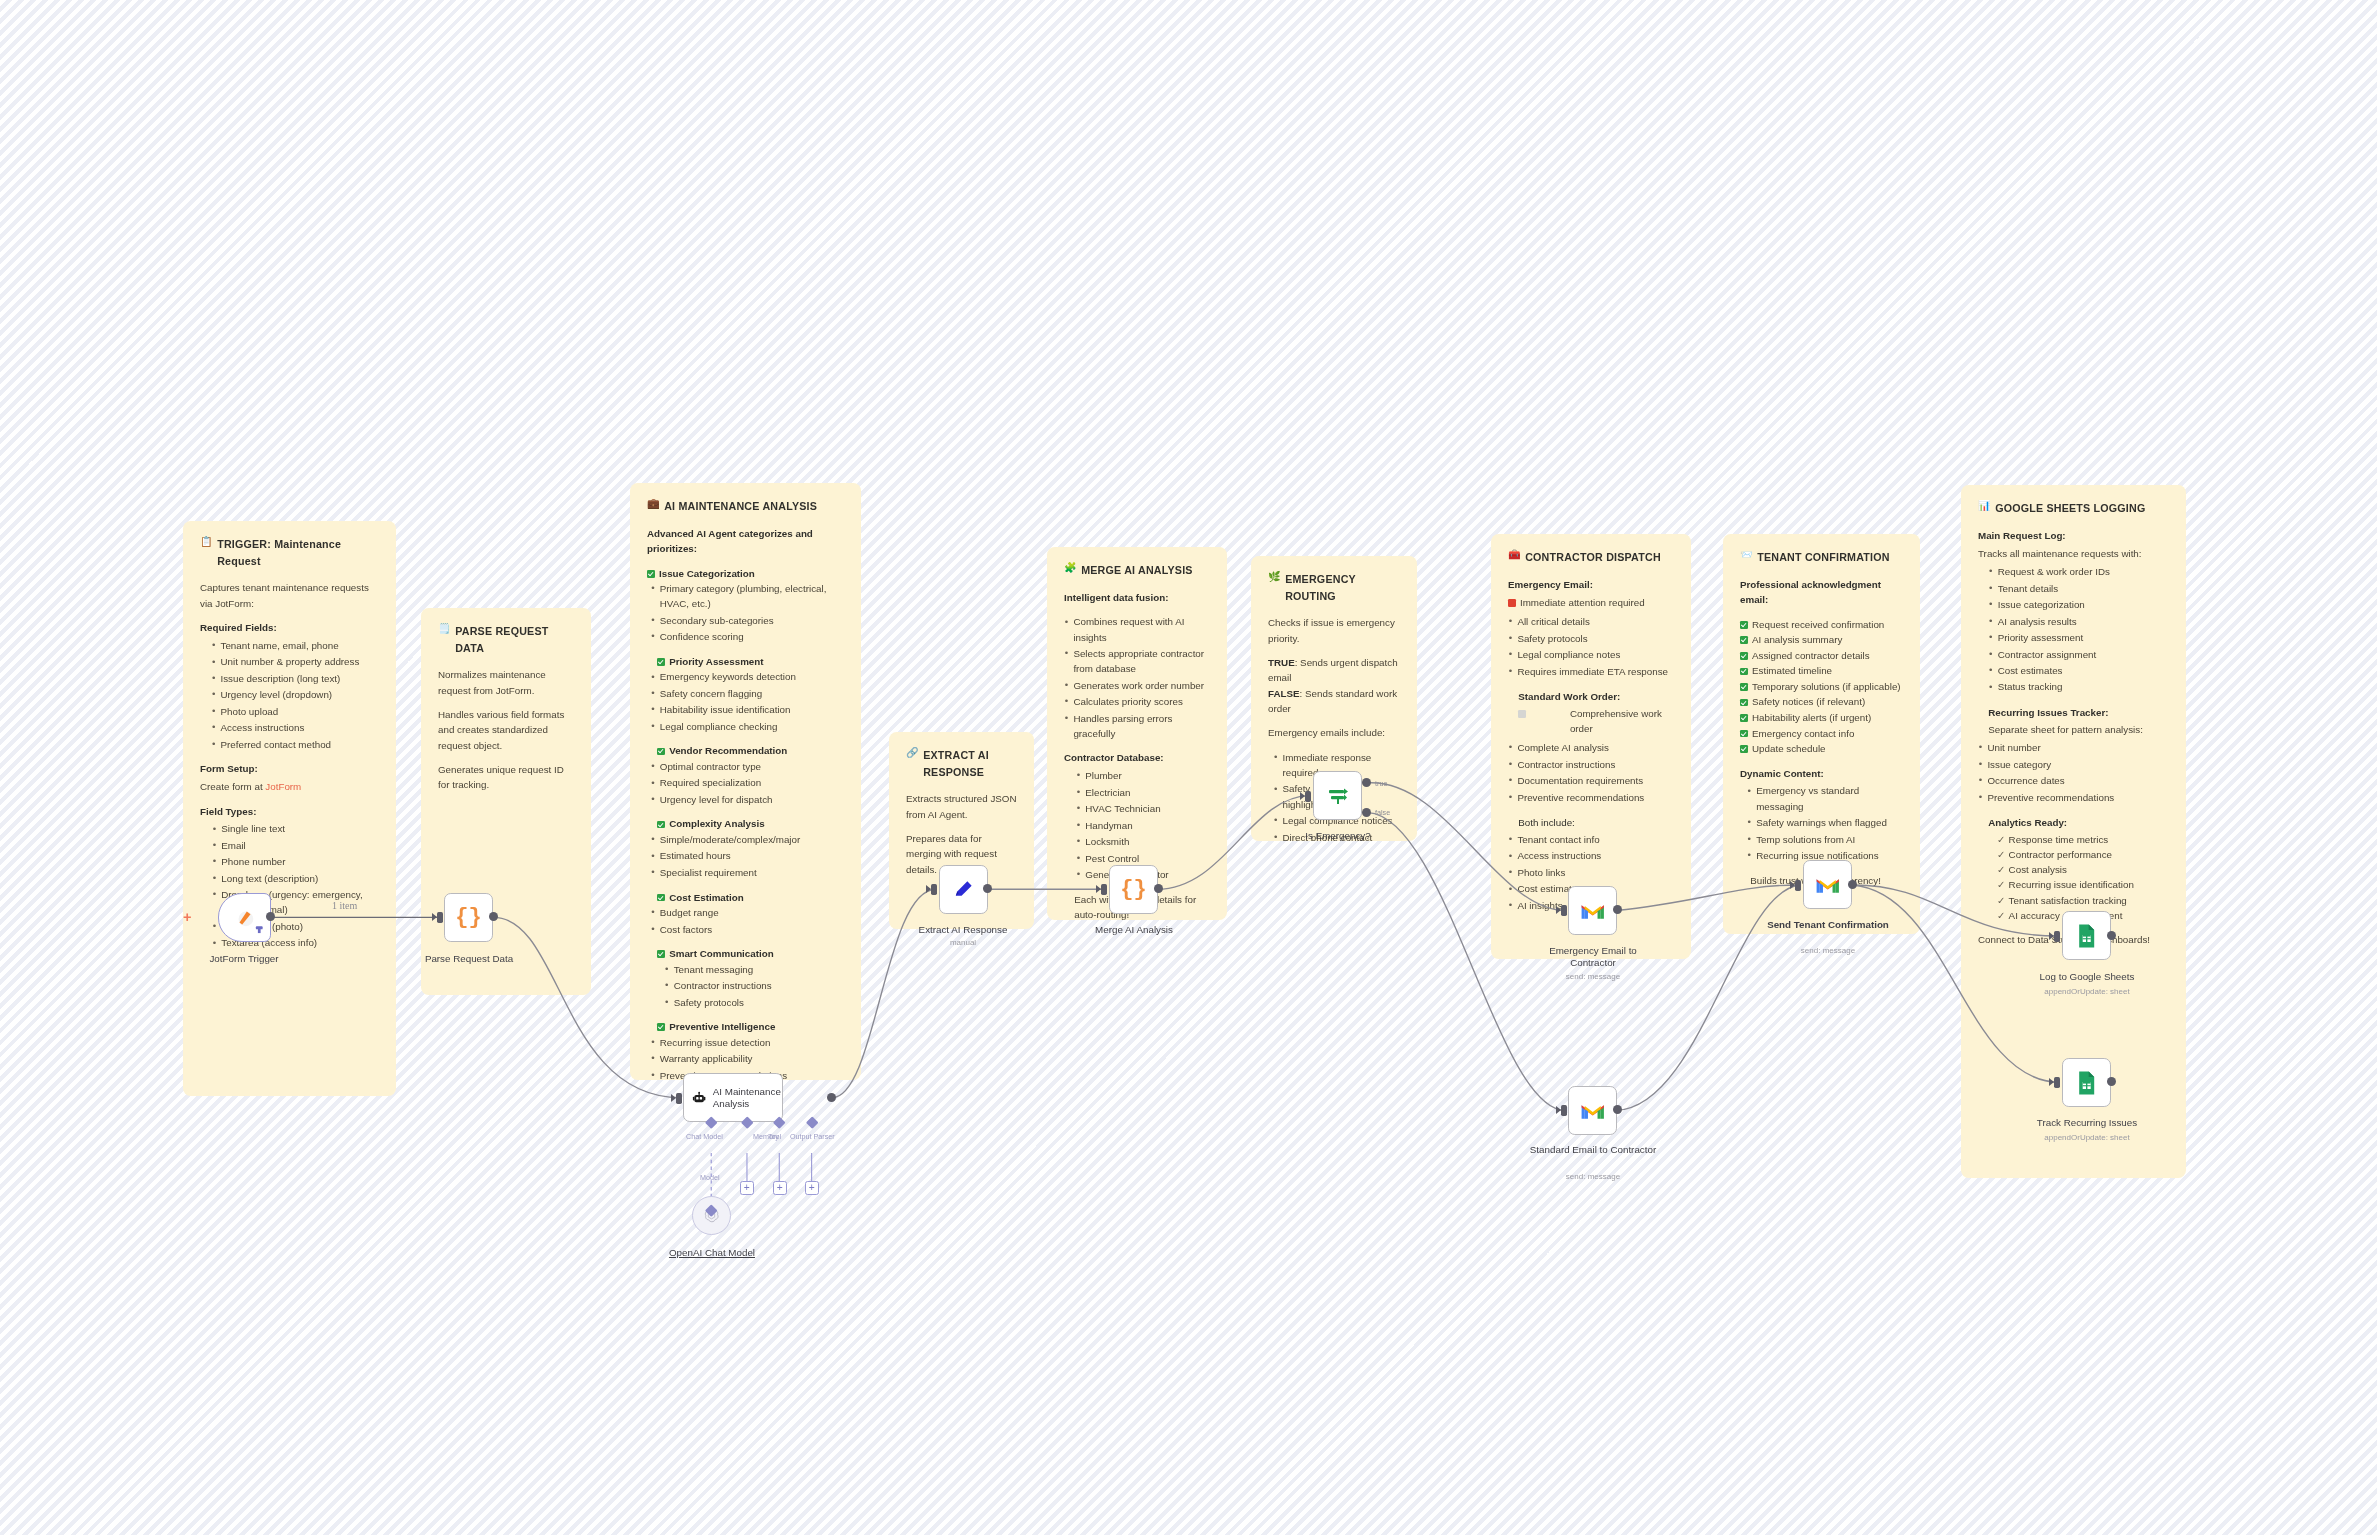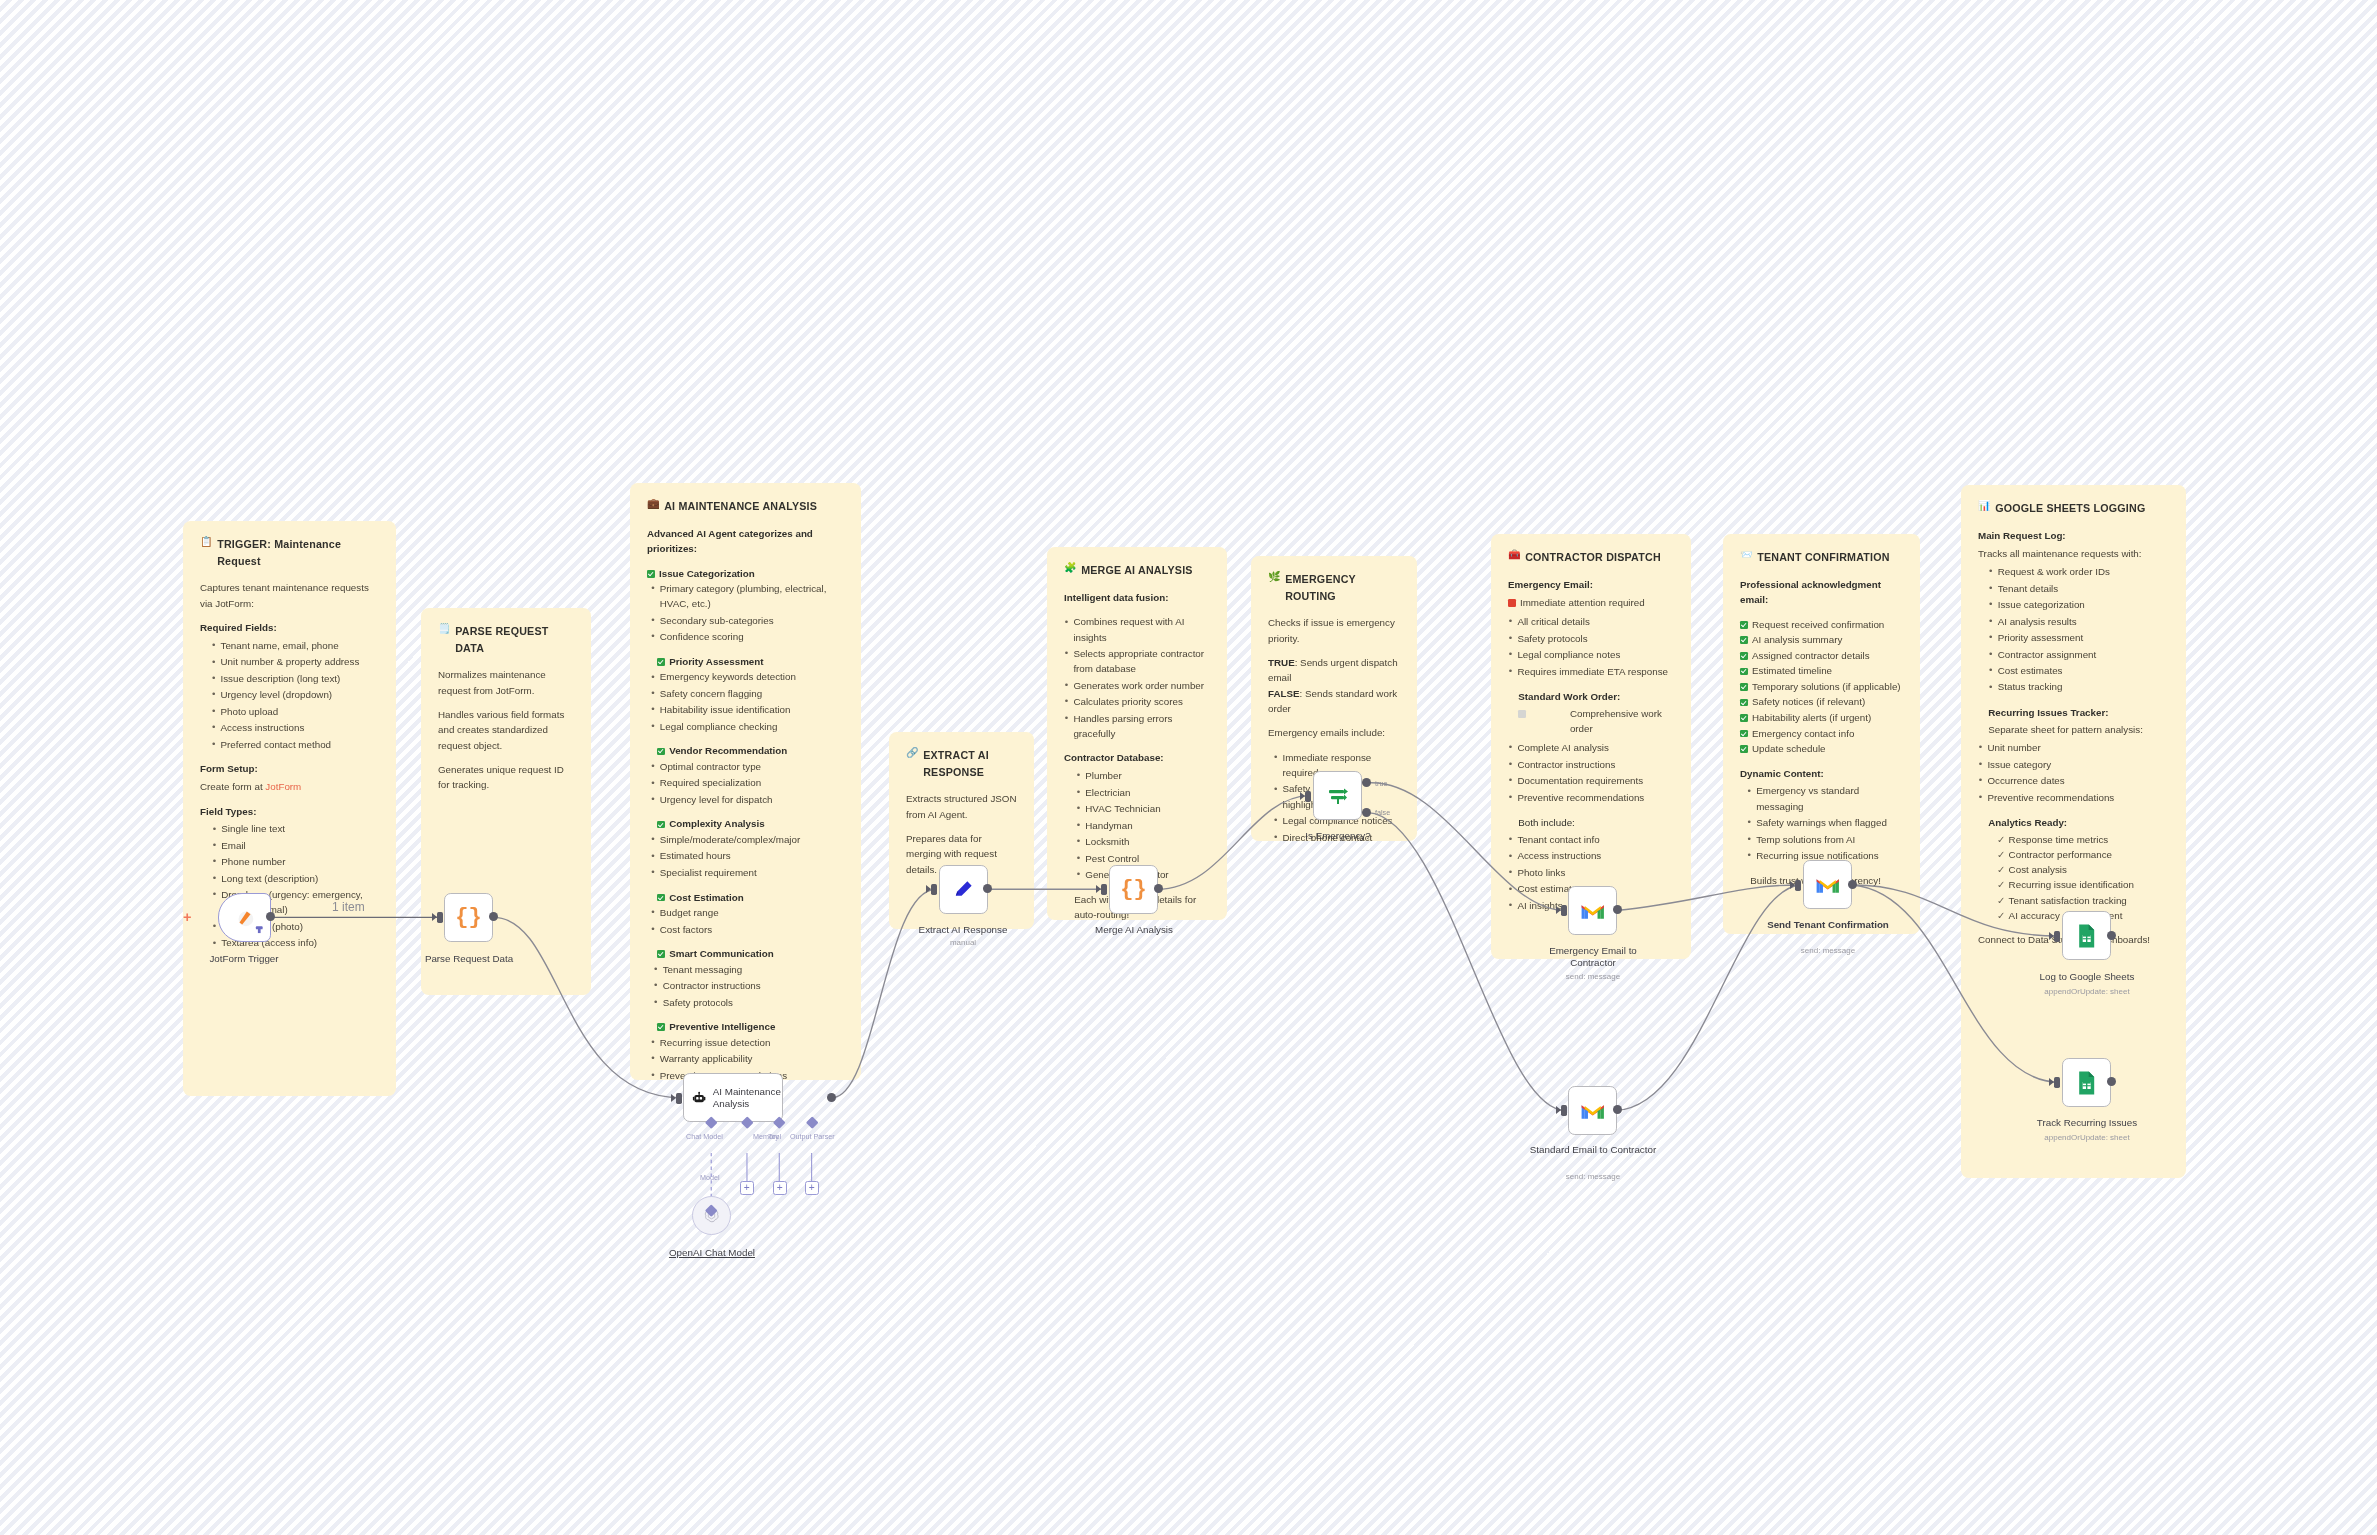--- a/index.html
+++ b/index.html
@@ -142,22 +142,23 @@
     border: 1px solid #9a9ad6; border-radius: 2.6px;
     background: #fff; z-index: 9;
     display:flex; align-items:center; justify-content:center;
     color:#7a7ac4; font-size: 10.2px; line-height: 1;
   }
   .sublabel {
     position: absolute; font-size: 7.2px; color: #9c9cc4; z-index: 9;
     white-space: nowrap;
   }
   .edgelabel {
-    position: absolute; font-size: 12px; color: #8c8c94; z-index: 9;
+    position: absolute; font-size: 10px; color: #8c8c94; z-index: 9;
     white-space: nowrap;
+    font-family: Liberation Serif, serif;
   }
   .portlabel {
     position: absolute; font-size: 7.2px; color: #8c8c94; z-index: 9;
     white-space: nowrap;
   }
   .addbtn {
     position: absolute; color: #f2795c; font-size: 14.5px; z-index: 9;
     line-height: 1; font-weight: bold;
   }
   svg.wires { position: absolute; left: 0; top: 0; width: 2377px; height: 1536px; z-index: 3; }
@@ -292,21 +293,21 @@
   </div>
   <ul style="margin-left:5.1px;">
     <li>Budget range</li>
     <li>Cost factors</li>
   </ul>
 
   <div class="chk ind">
     <span class="cbox"></span>
     <span class="b">Smart Communication</span>
   </div>
-  <ul style="margin-left:8px;">
+  <ul style="margin-left:19px;">
     <li>Tenant messaging</li>
     <li>Contractor instructions</li>
     <li>Safety protocols</li>
   </ul>
 
   <div class="chk ind">
     <span class="cbox"></span>
     <span class="b">Preventive Intelligence</span>
   </div>
   <ul style="margin-left:5.1px;">

